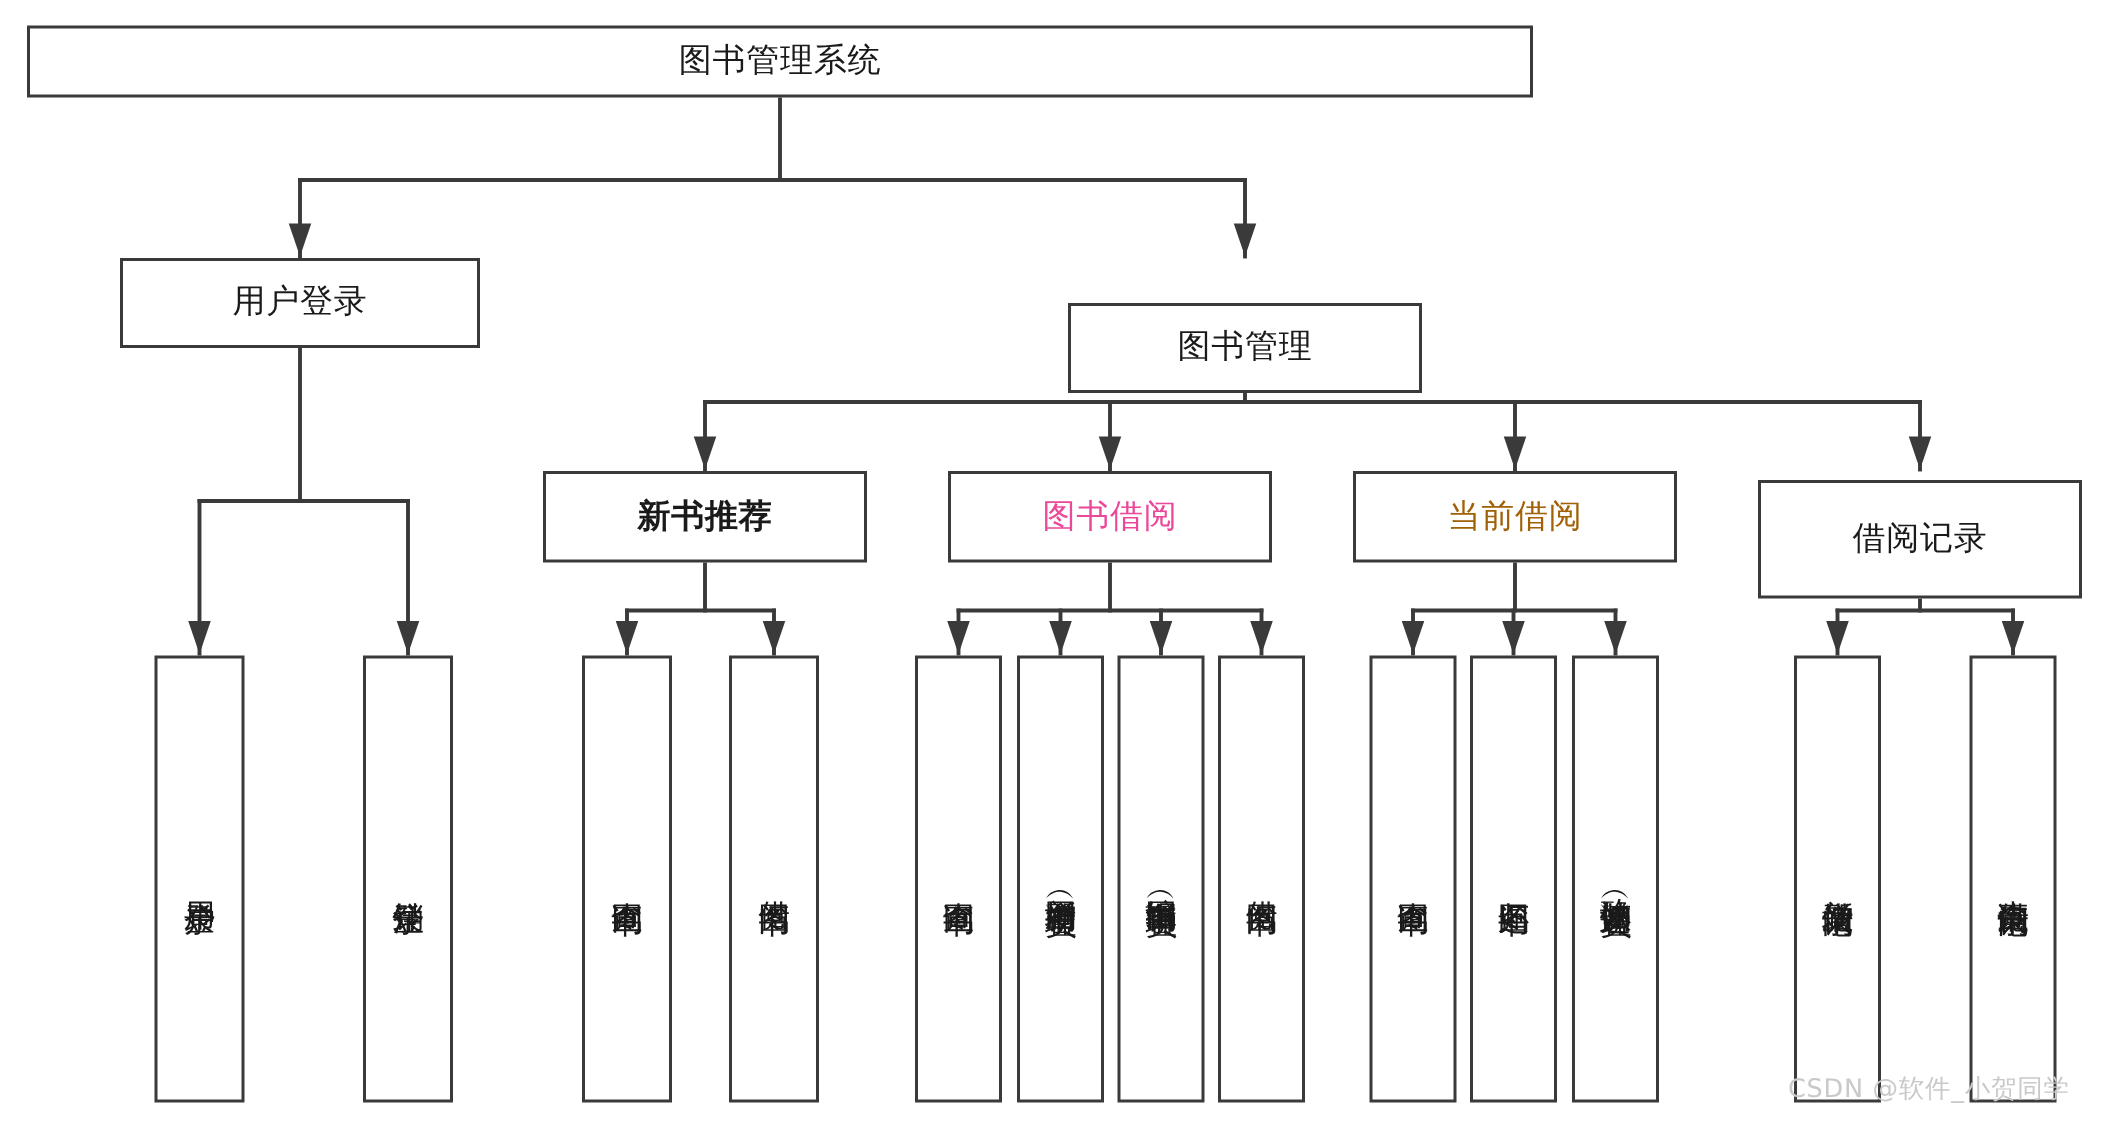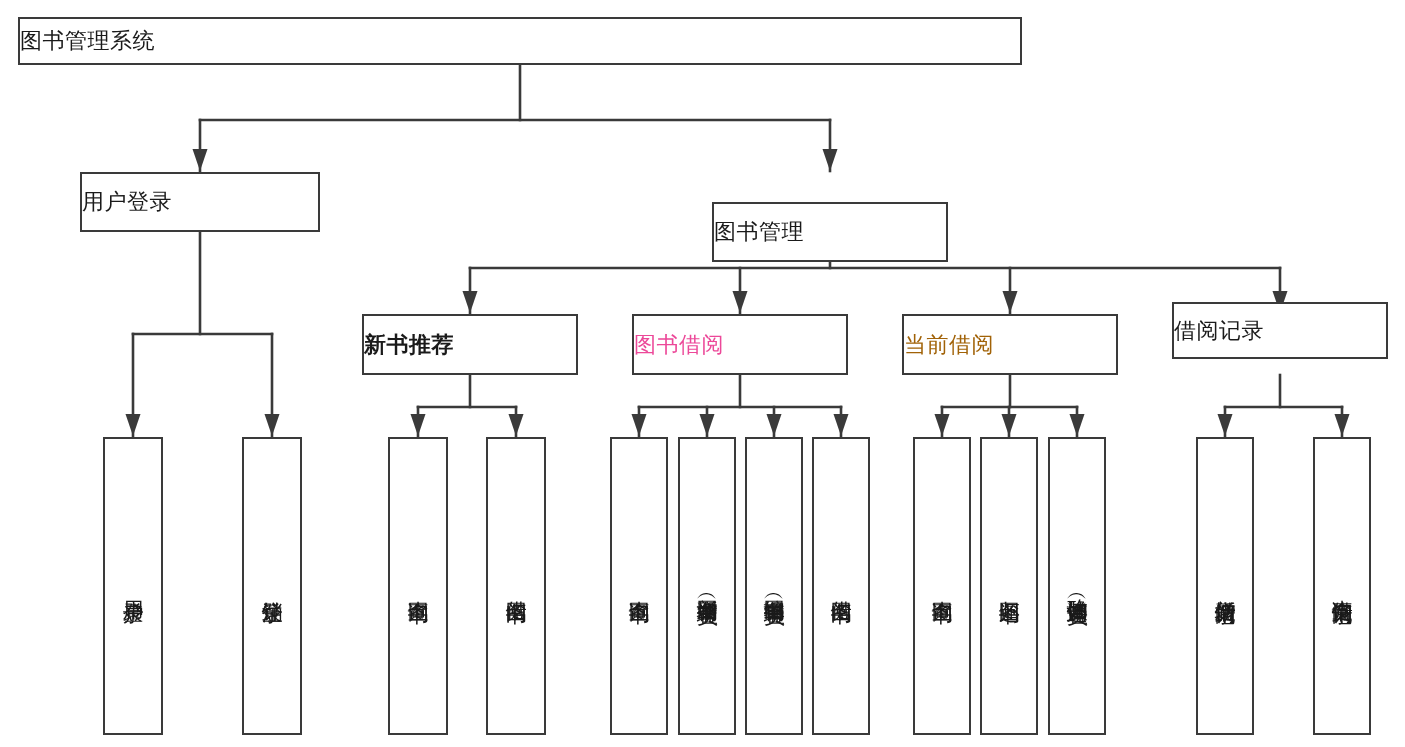--- a/index.html
+++ b/index.html
@@ -25,20 +25,21 @@
     width: 1405px;
     height: 747px;
   }
   .node-box {
     position: absolute;
     box-sizing: border-box;
     background: #ffffff;
     border: 2.5px solid #3a3a3a;
     display: flex;
     align-items: center;
+    justify-content: center;
     overflow: hidden;
   }
   .node-label {
     color: #1a1a1a;
     text-align: center;
     line-height: 1.18;
     white-space: nowrap;
     letter-spacing: 0.5px;
   }
   .node-h .node-label {
@@ -153,21 +154,21 @@
       </div>
       <div class="node-box node-h" style="left: 362px; top: 314px; width: 216px; height: 61px; border-color: rgb(58, 58, 58);">
         <span class="node-label" style="color: rgb(26, 26, 26); font-weight: bold;">新书推荐</span>
       </div>
       <div class="node-box node-h" style="left: 632px; top: 314px; width: 216px; height: 61px; border-color: rgb(58, 58, 58);">
         <span class="node-label" style="color: #ec4899;">图书借阅</span>
       </div>
       <div class="node-box node-h" style="left: 902px; top: 314px; width: 216px; height: 61px; border-color: rgb(58, 58, 58);">
         <span class="node-label" style="color: #a16207;">当前借阅</span>
       </div>
-      <div class="node-box node-h" style="left: 1172px; top: 302px; width: 216px; height: 57px; border-color: rgb(58, 58, 58);">
+      <div class="node-box node-h" style="left: 1172px; top: 320px; width: 216px; height: 79px; border-color: rgb(58, 58, 58);">
         <span class="node-label" style="color: rgb(26, 26, 26);">借阅记录</span>
       </div>
       <div class="node-box node-v" style="left: 103px; top: 437px; width: 60px; height: 298px; border-color: rgb(58, 58, 58);">
         <span class="node-label" style="color: rgb(26, 26, 26);">用户登录</span>
       </div>
       <div class="node-box node-v" style="left: 242px; top: 437px; width: 60px; height: 298px; border-color: rgb(58, 58, 58);">
         <span class="node-label" style="color: rgb(26, 26, 26);">注销登录</span>
       </div>
       <div class="node-box node-v" style="left: 388px; top: 437px; width: 60px; height: 298px; border-color: rgb(58, 58, 58);">
         <span class="node-label" style="color: rgb(26, 26, 26);">查询图书</span>
@@ -196,13 +197,14 @@
       <div class="node-box node-v" style="left: 1048px; top: 437px; width: 58px; height: 298px; border-color: rgb(58, 58, 58);">
         <span class="node-label" style="color: rgb(26, 26, 26);">确认归还（管理员）</span>
       </div>
       <div class="node-box node-v" style="left: 1196px; top: 437px; width: 58px; height: 298px; border-color: rgb(58, 58, 58);">
         <span class="node-label" style="color: rgb(26, 26, 26);">新增借阅记录</span>
       </div>
       <div class="node-box node-v" style="left: 1313px; top: 437px; width: 58px; height: 298px; border-color: rgb(58, 58, 58);">
         <span class="node-label" style="color: rgb(26, 26, 26);">查询借阅记录</span>
       </div>
     </div>
+  <div class="watermark" style="left: 1192px; top: 714px; color: rgb(201, 201, 201);">CSDN @软件_小贺同学</div>
 </div>
 
 </body></html>

